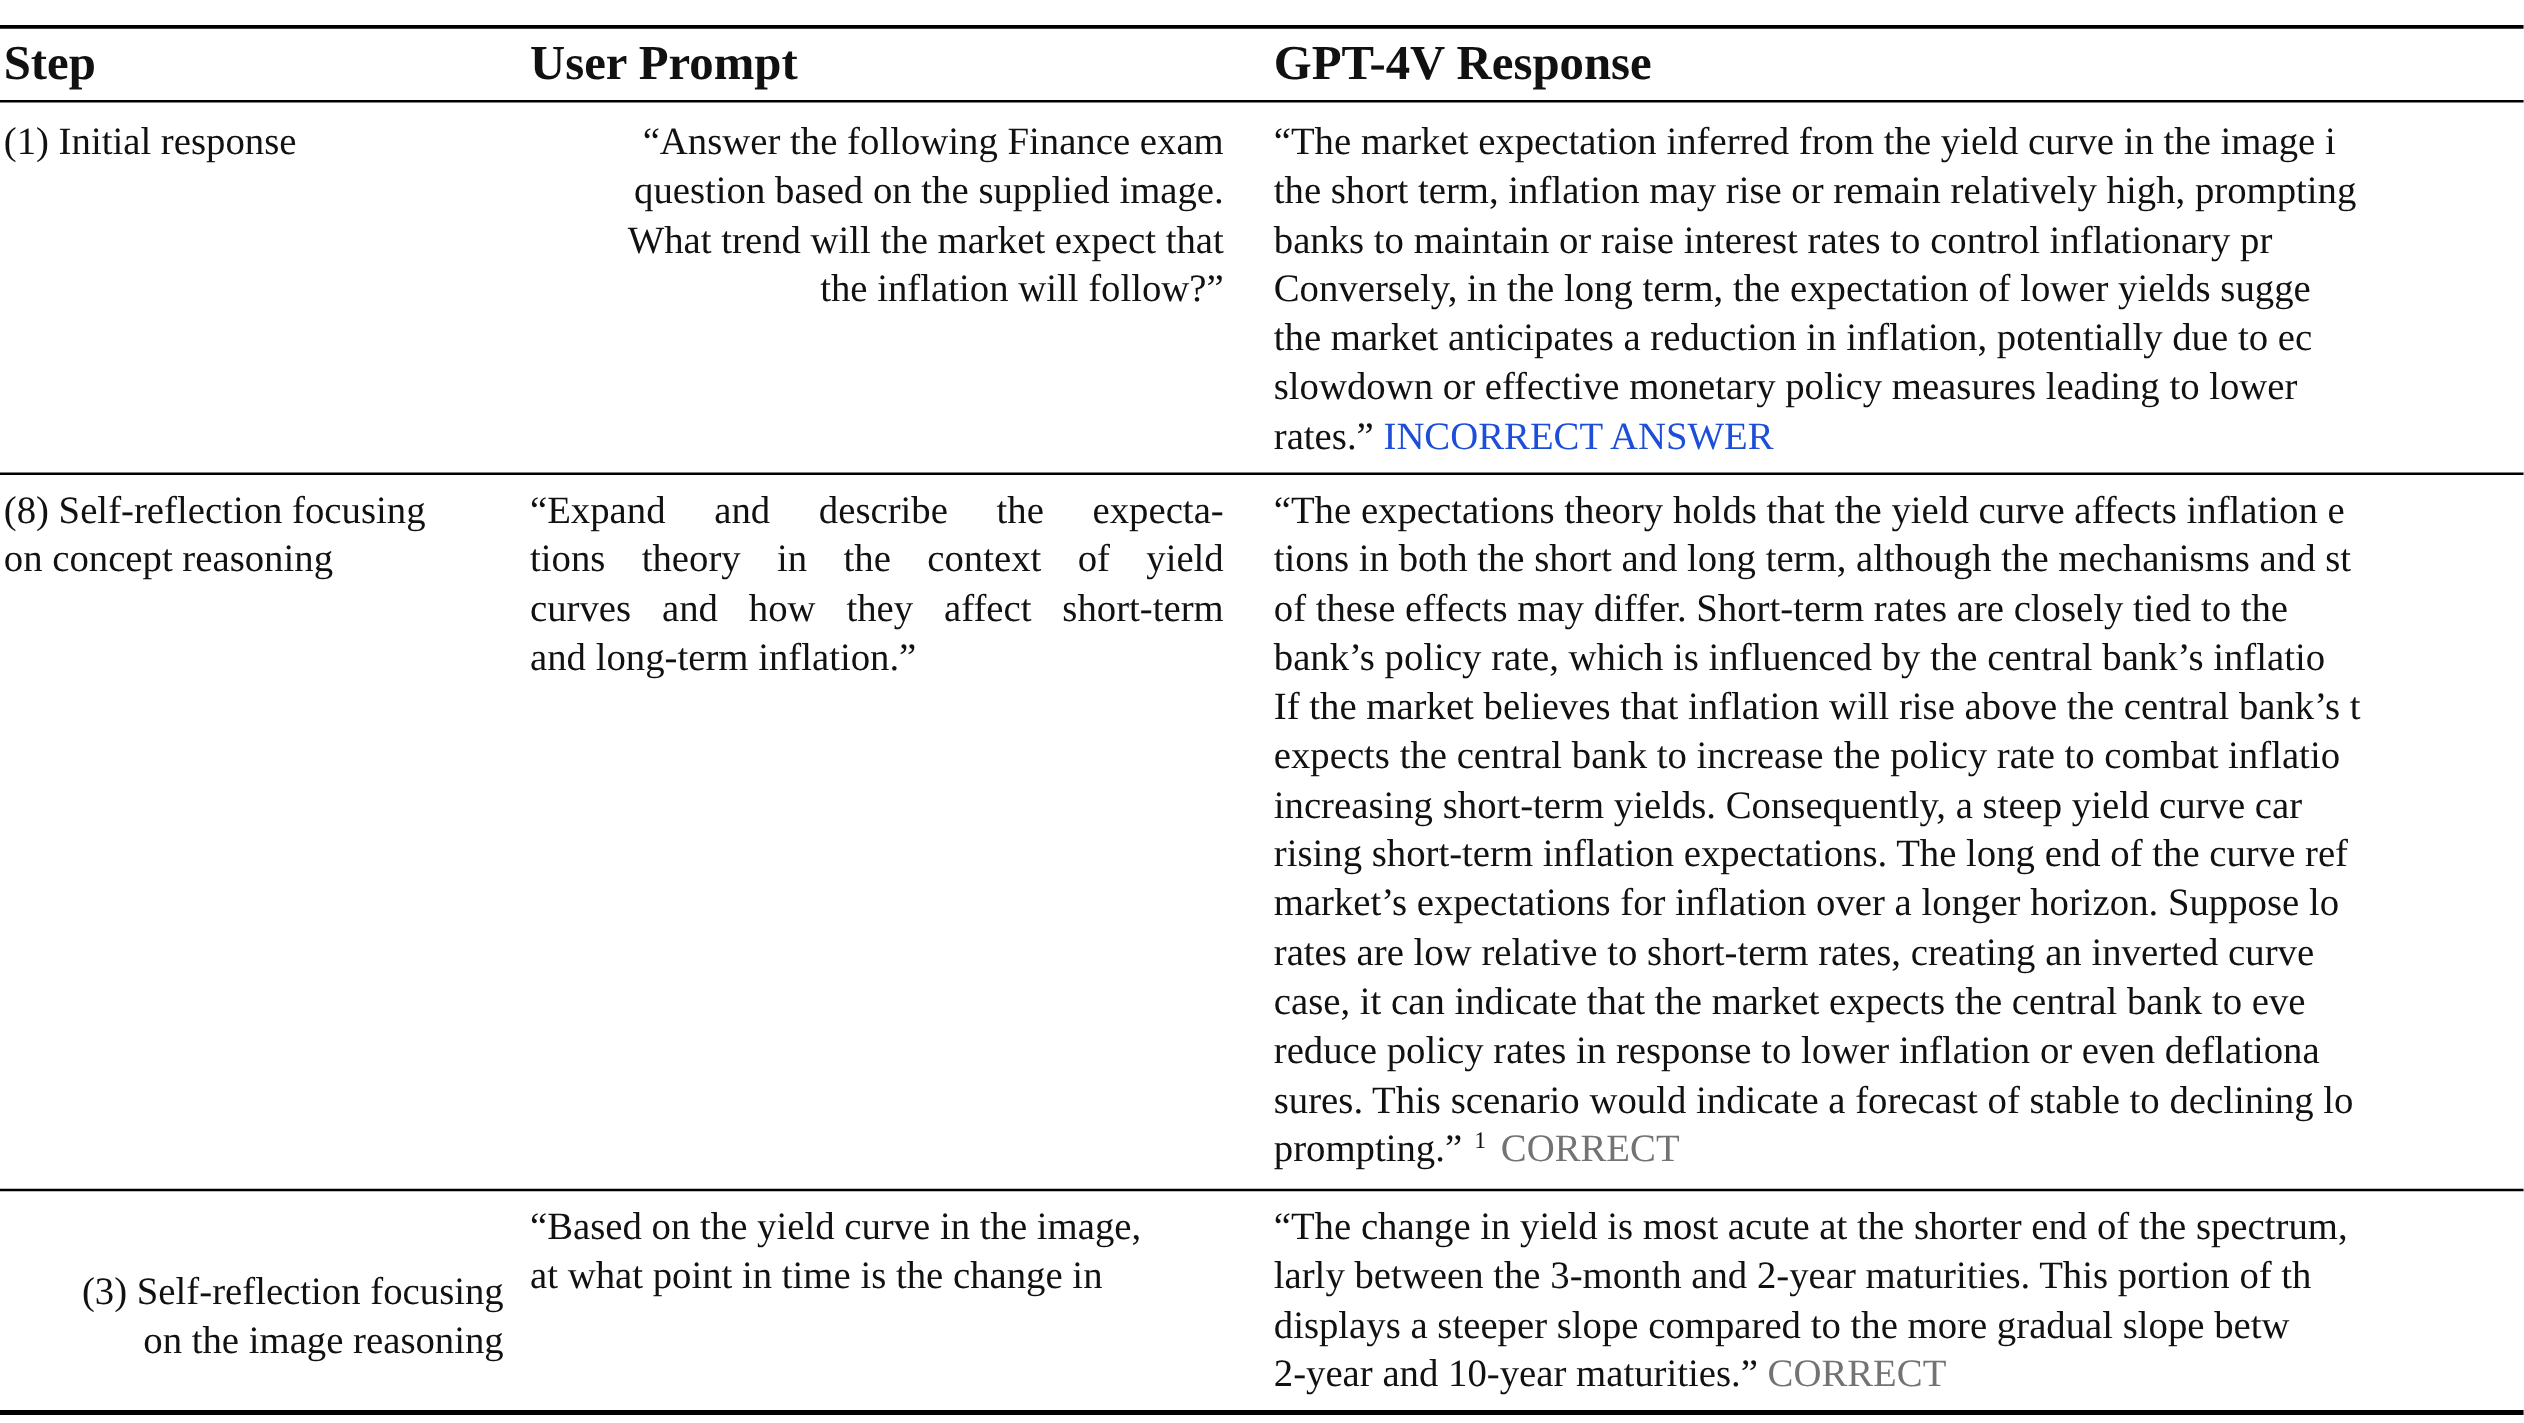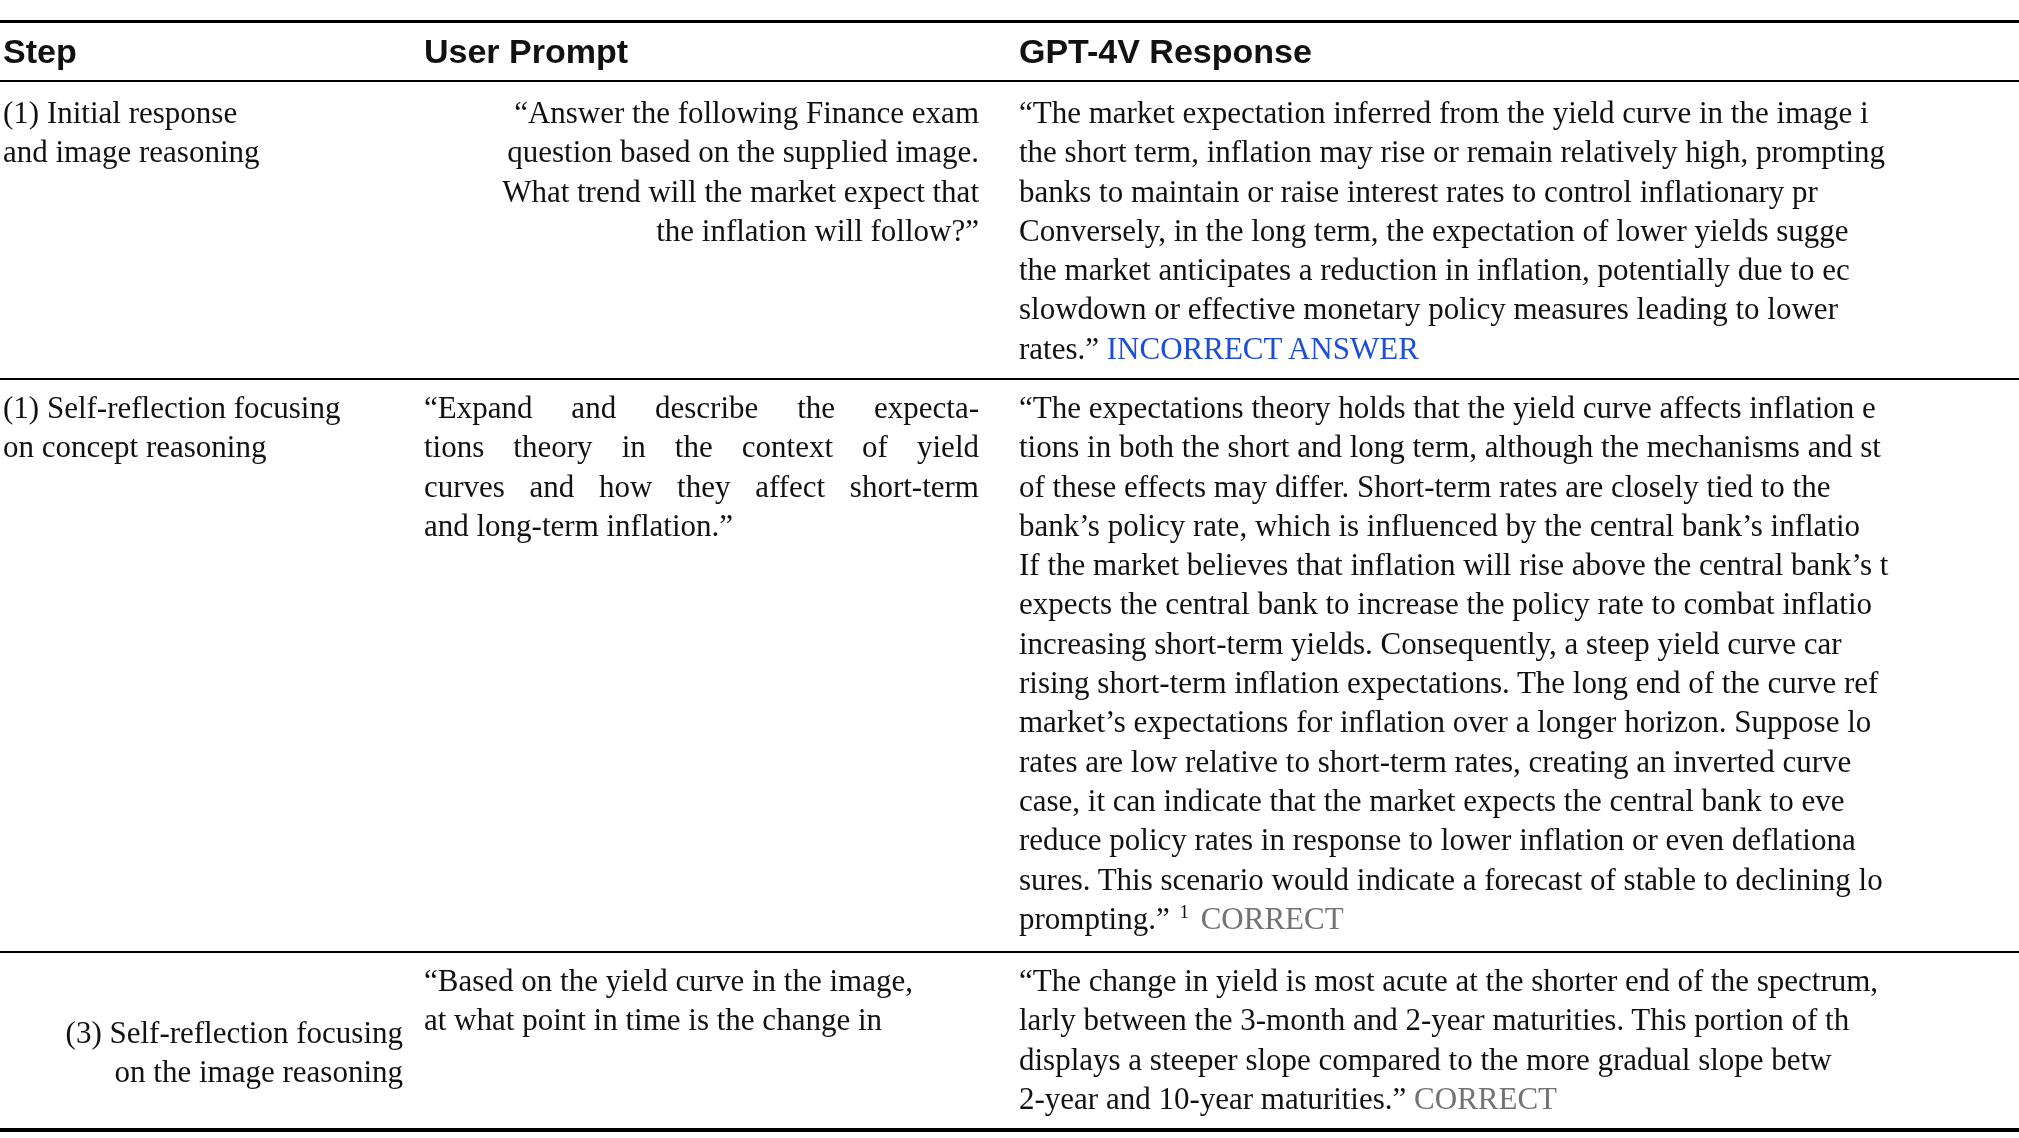--- a/index.html
+++ b/index.html
@@ -41,23 +41,23 @@
       line-height: 39.3px;
     }
     .cell .line {
       display: block;
       height: 39.3px;
       white-space: nowrap;
     }
     .hdr {
       position: absolute;
       top: 31px;
-      font-family: Liberation Sans, sans-serif;
+      font-family: Liberation Serif, serif;
       font-weight: bold;
-      font-size: 34px;
+      font-size: 39px;
       line-height: 40px;
       white-space: nowrap;
     }
     .col1 { left: 3px; width: 400px; }
     .col2 { left: 424px; width: 555px; }
     .col2.justify .line { text-align: justify; text-align-last: justify; }
     .col2.justify .line.last { text-align-last: left; }
     .col3 { left: 1019px; width: 1100px; }
     .verdict-incorrect { color: #1d4ed8; }
     .verdict-correct { color: #737373; }
@@ -77,21 +77,20 @@
   <div class="rule top"></div>
 
   <div class="hdr col1">Step</div>
   <div class="hdr col2">User Prompt</div>
   <div class="hdr col3">GPT-4V Response</div>
 
   <div class="rule mid" style="top:80px;"></div>
 
   <div class="cell col1" style="top:93px;">
     <span class="line">(1) Initial response</span>
-    <span class="line">and image reasoning</span>
   </div>
   <div class="cell col2" style="top:93px;text-align:right;">
     <span class="line">“Answer the following Finance exam</span>
     <span class="line">question based on the supplied image.</span>
     <span class="line">What trend will the market expect that</span>
     <span class="line">the inflation will follow?”</span>
   </div>
   <div class="cell col3" style="top:93px;">
     <span class="line">“The market expectation inferred from the yield curve in the image i</span>
     <span class="line">the short term, inflation may rise or remain relatively high, prompting</span>
@@ -101,21 +100,21 @@
     <span class="line">slowdown or effective monetary policy measures leading to lower</span>
     <span class="line">
       <span>rates.”</span>
       <span class="verdict-incorrect">INCORRECT ANSWER</span>
     </span>
   </div>
 
   <div class="rule mid" style="top:378px;"></div>
 
   <div class="cell col1" style="top:388px;">
-    <span class="line">(1) Self-reflection focusing</span>
+    <span class="line">(8) Self-reflection focusing</span>
     <span class="line">on concept reasoning</span>
   </div>
   <div class="cell col2 justify" style="top:388px;">
     <span class="line">“Expand and describe the expecta-</span>
     <span class="line">tions theory in the context of yield</span>
     <span class="line">curves and how they affect short-term</span>
     <span class="line last">and long-term inflation.”</span>
   </div>
   <div class="cell col3" style="top:388px;">
     <span class="line">“The expectations theory holds that the yield curve affects inflation e</span>

